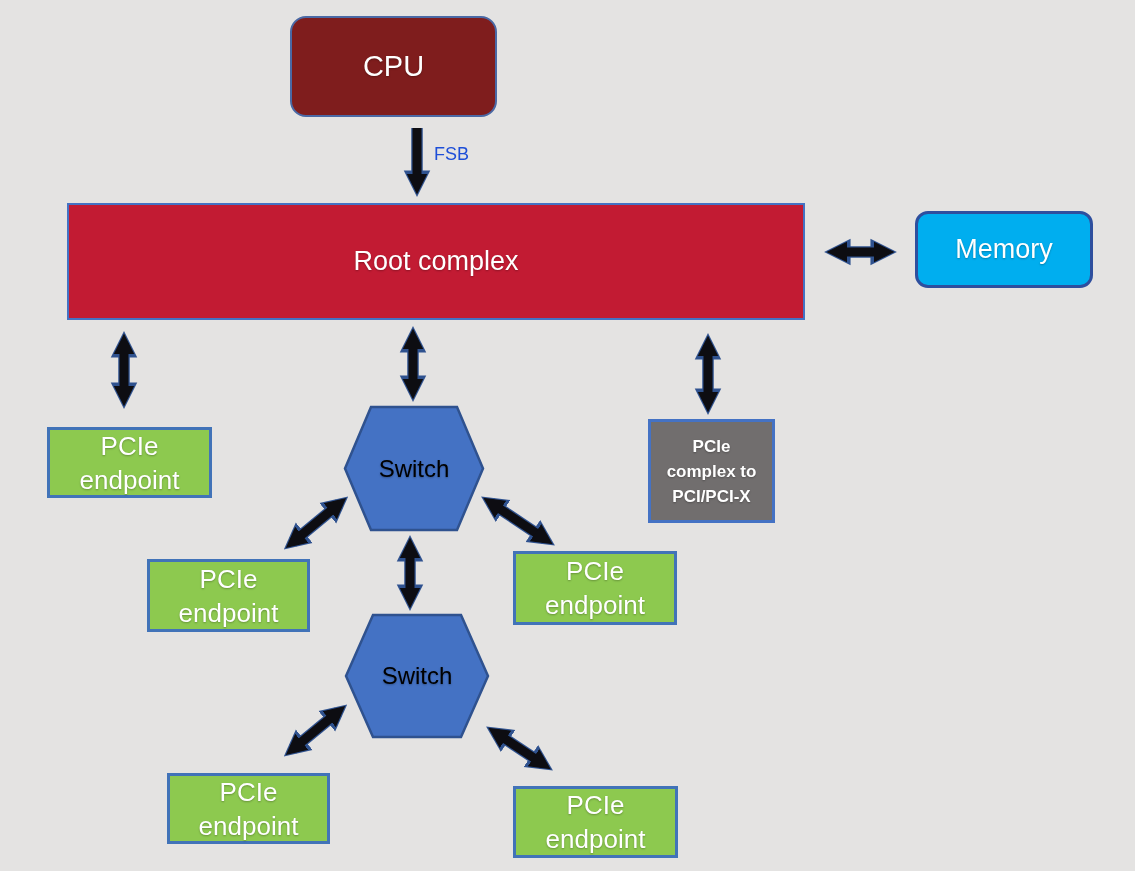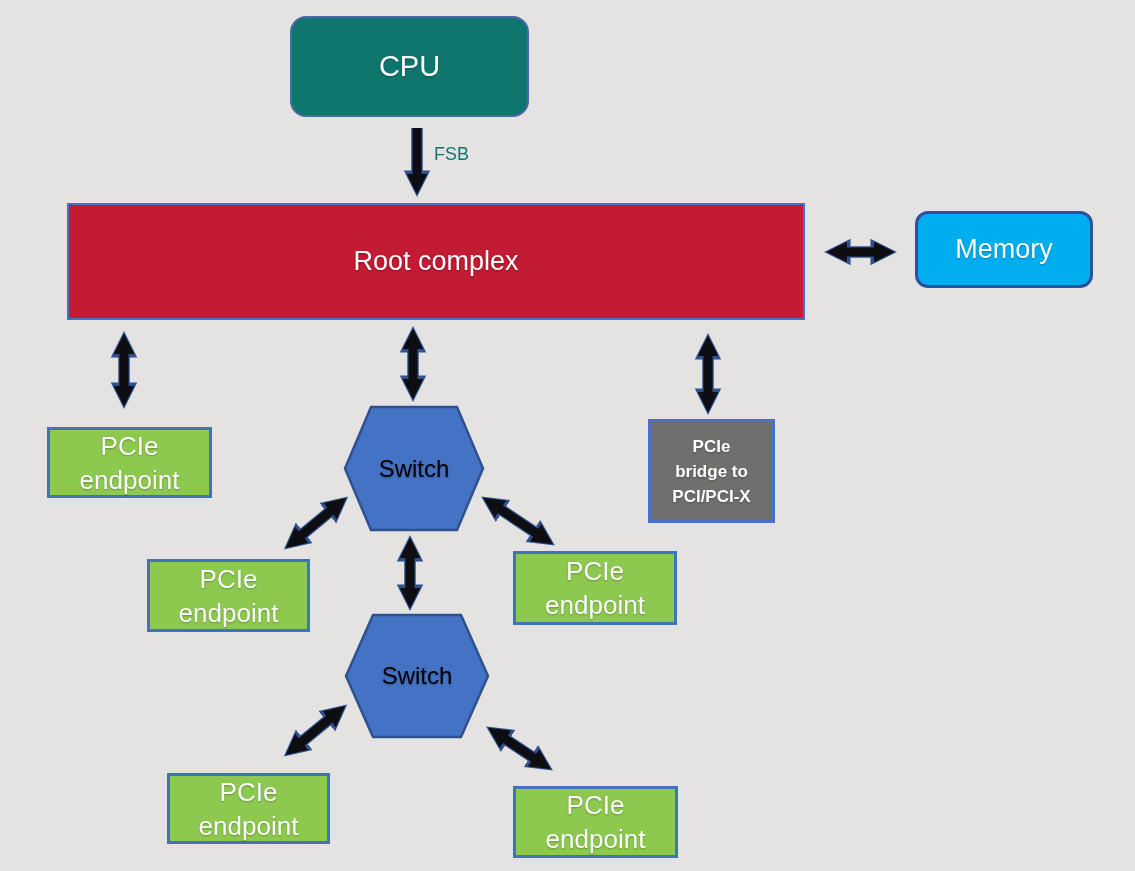--- a/index.html
+++ b/index.html
@@ -9,22 +9,22 @@
     font-family:"Liberation Sans", sans-serif;
   }
   .arrow-layer { position:absolute; left:0; top:0; width:1135px; height:871px; pointer-events:none; }
   .node {
     position:absolute; box-sizing:border-box;
     display:flex; flex-direction:column; align-items:center; justify-content:center;
     color:#ffffff; text-align:center;
     text-shadow:0 1px 2px rgba(0,0,0,0.28);
   }
   .cpu {
-    left:290px; top:16px; width:239px; height:101px;
-    background:#0f766e; border:2px solid #4A69A5; border-radius:16px;
+    left:290px; top:16px; width:207px; height:101px;
+    background:#7f1d1d; border:2px solid #4A69A5; border-radius:16px;
     font-size:29px;
   }
   .root {
     left:67px; top:203px; width:738px; height:117px;
     background:#C21B33; border:2px solid #4472C4;
     font-size:27px;
   }
   .memory {
     left:915px; top:211px; width:178px; height:77px;
     background:#00AEEF; border:3px solid #2E4F9E; border-radius:13px;
@@ -48,21 +48,21 @@
     position:absolute; inset:0; display:flex; align-items:center; justify-content:center;
     color:#000000; font-size:24px; text-shadow:0 1px 2px rgba(0,0,0,0.28);
   }
   .bridge {
     left:648px; top:419px; width:127px; height:104px;
     background:#716E6E; border:3px solid #4472C4;
     font-size:17px; line-height:25px; font-weight:bold;
   }
   .fsb-label {
     position:absolute; left:434px; top:144px;
-    font-size:18px; color:#0f766e;
+    font-size:18px; color:#1d4ed8;
   }
   .a-out { stroke:#2F528F; stroke-width:11.5; }
   .a-core { stroke:#0D0D12; stroke-width:9; }
 </style>
 </head>
 <body>
 
 <div class="canvas">
 
   <svg class="arrow-layer" viewBox="0 0 1135 871" xmlns="http://www.w3.org/2000/svg">
@@ -147,21 +147,21 @@
 
   <div class="hex hex1">
     <svg width="142" height="127" xmlns="http://www.w3.org/2000/svg">
       <polygon points="2,63.5 28,2 114,2 140,63.5 114,125 28,125" fill="#4472C4"></polygon>
     </svg>
     <div class="hex-label">Switch</div>
   </div>
 
   <div class="node bridge">
     <span>PCIe</span>
-    <span>bridge to</span>
+    <span>complex to</span>
     <span>PCI/PCI-X</span>
   </div>
 
   <div class="node endpoint ep2">
     <span>PCIe</span>
     <span>endpoint</span>
   </div>
 
   <div class="node endpoint ep3">
     <span>PCIe</span>

